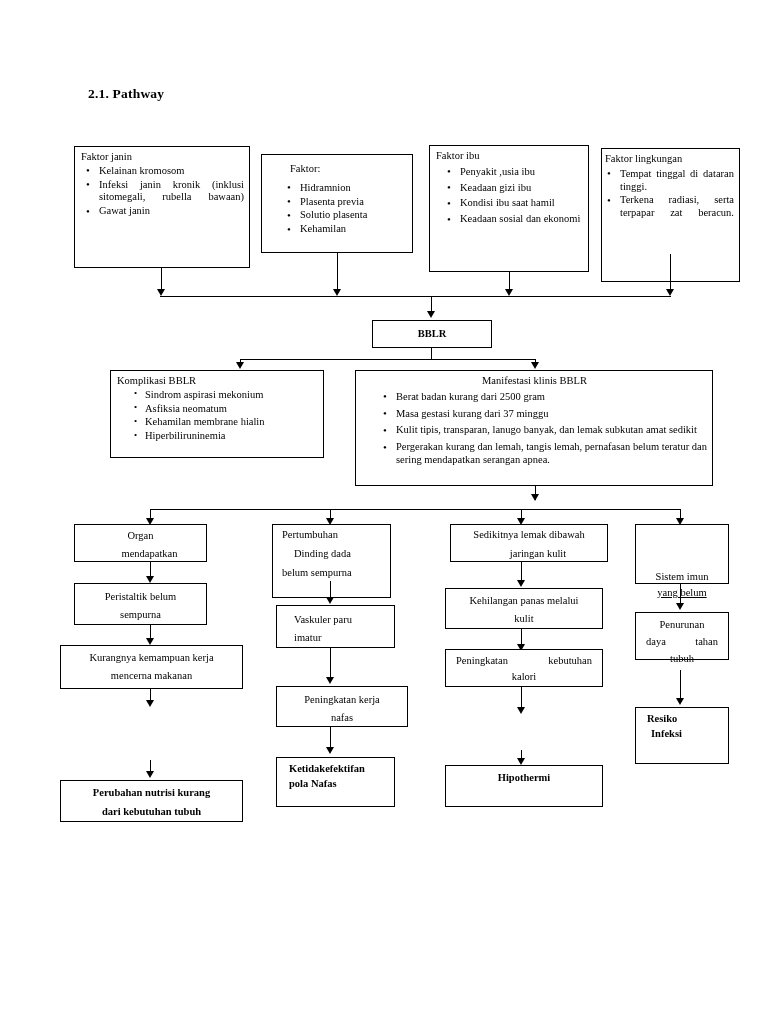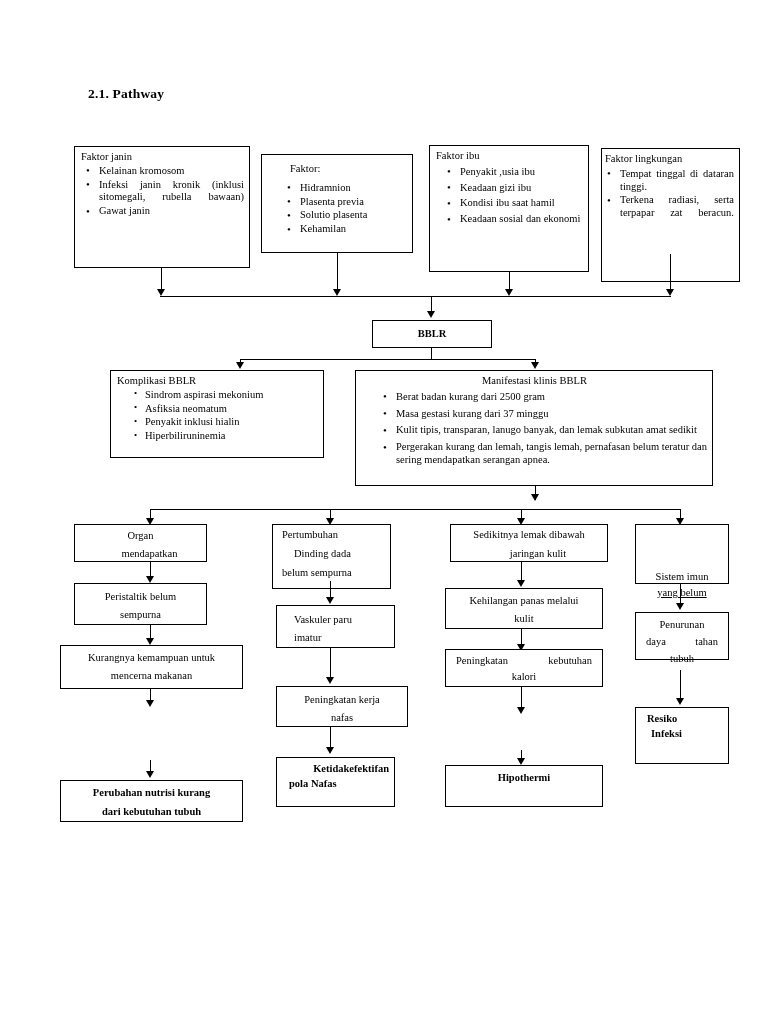--- a/index.html
+++ b/index.html
@@ -174,21 +174,21 @@
 
   <div class="vline" style="left:535px; top:359px; height:7px;"></div>
   <div class="arrow-down" style="left:531px; top:362px;"></div>
 
   <div class="box" style="left:110px; top:370px; width:214px; height:88px;">
     <div class="pad">
       <span class="title-line">Komplikasi BBLR</span>
       <ul class="bul compact">
         <li>Sindrom aspirasi mekonium</li>
         <li>Asfiksia neomatum</li>
-        <li>Penyakit inklusi hialin</li>
+        <li>Kehamilan membrane hialin</li>
         <li>Hiperbiliruninemia</li>
       </ul>
     </div>
   </div>
 
   <div class="box" style="left:355px; top:370px; width:358px; height:116px;">
     <div class="pad">
       <span class="title-line center">Manifestasi klinis BBLR</span>
       <ul class="bul wide" style="padding-left:32px; margin-top:3px;">
         <li>Berat badan kurang dari 2500 gram</li>
@@ -228,38 +228,38 @@
     <div class="flow-cell lines" style="padding-top:7px;">
       <span class="ln">Peristaltik belum</span>
       <span class="ln">sempurna</span>
     </div>
   </div>
   <div class="vline" style="left:150px; top:625px; height:18px;"></div>
   <div class="arrow-down" style="left:146px; top:638px;"></div>
 
   <div class="box thin" style="left:60px; top:645px; width:183px; height:44px;">
     <div class="flow-cell lines" style="padding-top:6px;">
-      <span class="ln">Kurangnya kemampuan untuk</span>
+      <span class="ln">Kurangnya kemampuan kerja</span>
       <span class="ln">mencerna makanan</span>
     </div>
   </div>
   <div class="vline" style="left:150px; top:689px; height:16px;"></div>
   <div class="arrow-down" style="left:146px; top:700px;"></div>
 
   <div class="vline" style="left:150px; top:760px; height:16px;"></div>
   <div class="arrow-down" style="left:146px; top:771px;"></div>
 
   <div class="box" style="left:60px; top:780px; width:183px; height:42px;">
     <div class="flow-cell lines bold" style="padding-top:6px;">
       <span class="ln" style="margin-bottom:6px;">Perubahan nutrisi kurang</span>
       <span class="ln">dari kebutuhan tubuh</span>
     </div>
   </div>
 
-  <div class="box thin" style="left:272px; top:524px; width:119px; height:65px;">
+  <div class="box thin" style="left:272px; top:524px; width:119px; height:74px;">
     <div class="flow-cell lines" style="padding-top:4px;">
       <span class="ln" style="text-align:left; padding-left:4px; margin-bottom:6px;">Pertumbuhan</span>
       <span class="ln" style="text-align:left; padding-left:16px; margin-bottom:6px;">Dinding dada</span>
       <span class="ln" style="text-align:left; padding-left:4px;">belum sempurna</span>
     </div>
   </div>
   <div class="vline" style="left:330px; top:581px; height:21px;"></div>
   <div class="arrow-down" style="left:326px; top:597px;"></div>
 
   <div class="box thin" style="left:276px; top:605px; width:119px; height:43px;">
@@ -275,21 +275,21 @@
     <div class="flow-cell lines" style="padding-top:7px;">
       <span class="ln">Peningkatan kerja</span>
       <span class="ln">nafas</span>
     </div>
   </div>
   <div class="vline" style="left:330px; top:727px; height:25px;"></div>
   <div class="arrow-down" style="left:326px; top:747px;"></div>
 
   <div class="box" style="left:276px; top:757px; width:119px; height:50px;">
     <div class="flow-cell lines bold" style="padding-top:5px;">
-      <span class="ln" style="text-align:right; padding-left:7px; margin-bottom:2px;">Ketidakefektifan</span>
+      <span class="ln" style="text-align:left; padding-left:7px; margin-bottom:2px;">Ketidakefektifan</span>
       <span class="ln" style="text-align:left; padding-left:7px;">pola Nafas</span>
     </div>
   </div>
 
   <div class="box thin" style="left:450px; top:524px; width:158px; height:38px;">
     <div class="flow-cell lines" style="padding-top:4px;">
       <span class="ln" style="margin-bottom:6px;">Sedikitnya lemak dibawah</span>
       <span class="ln" style="padding-left:18px;">jaringan kulit</span>
     </div>
   </div>

